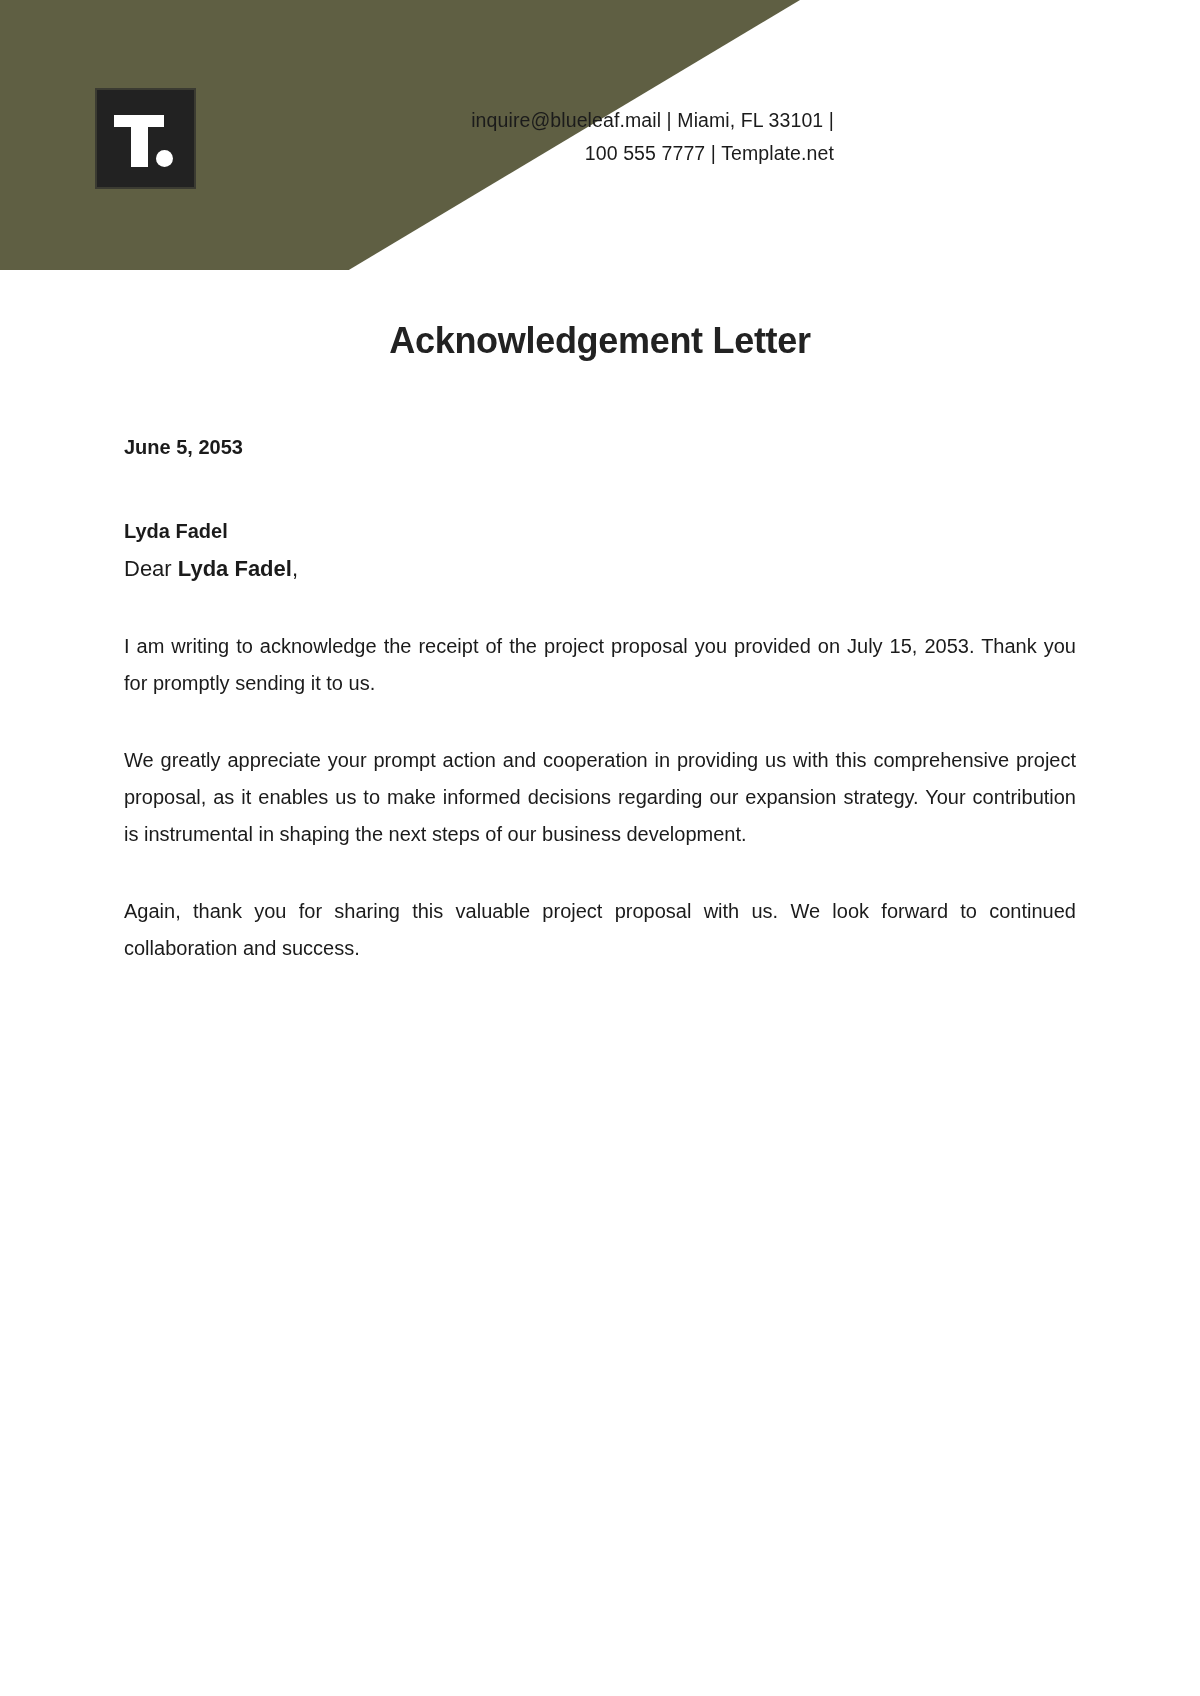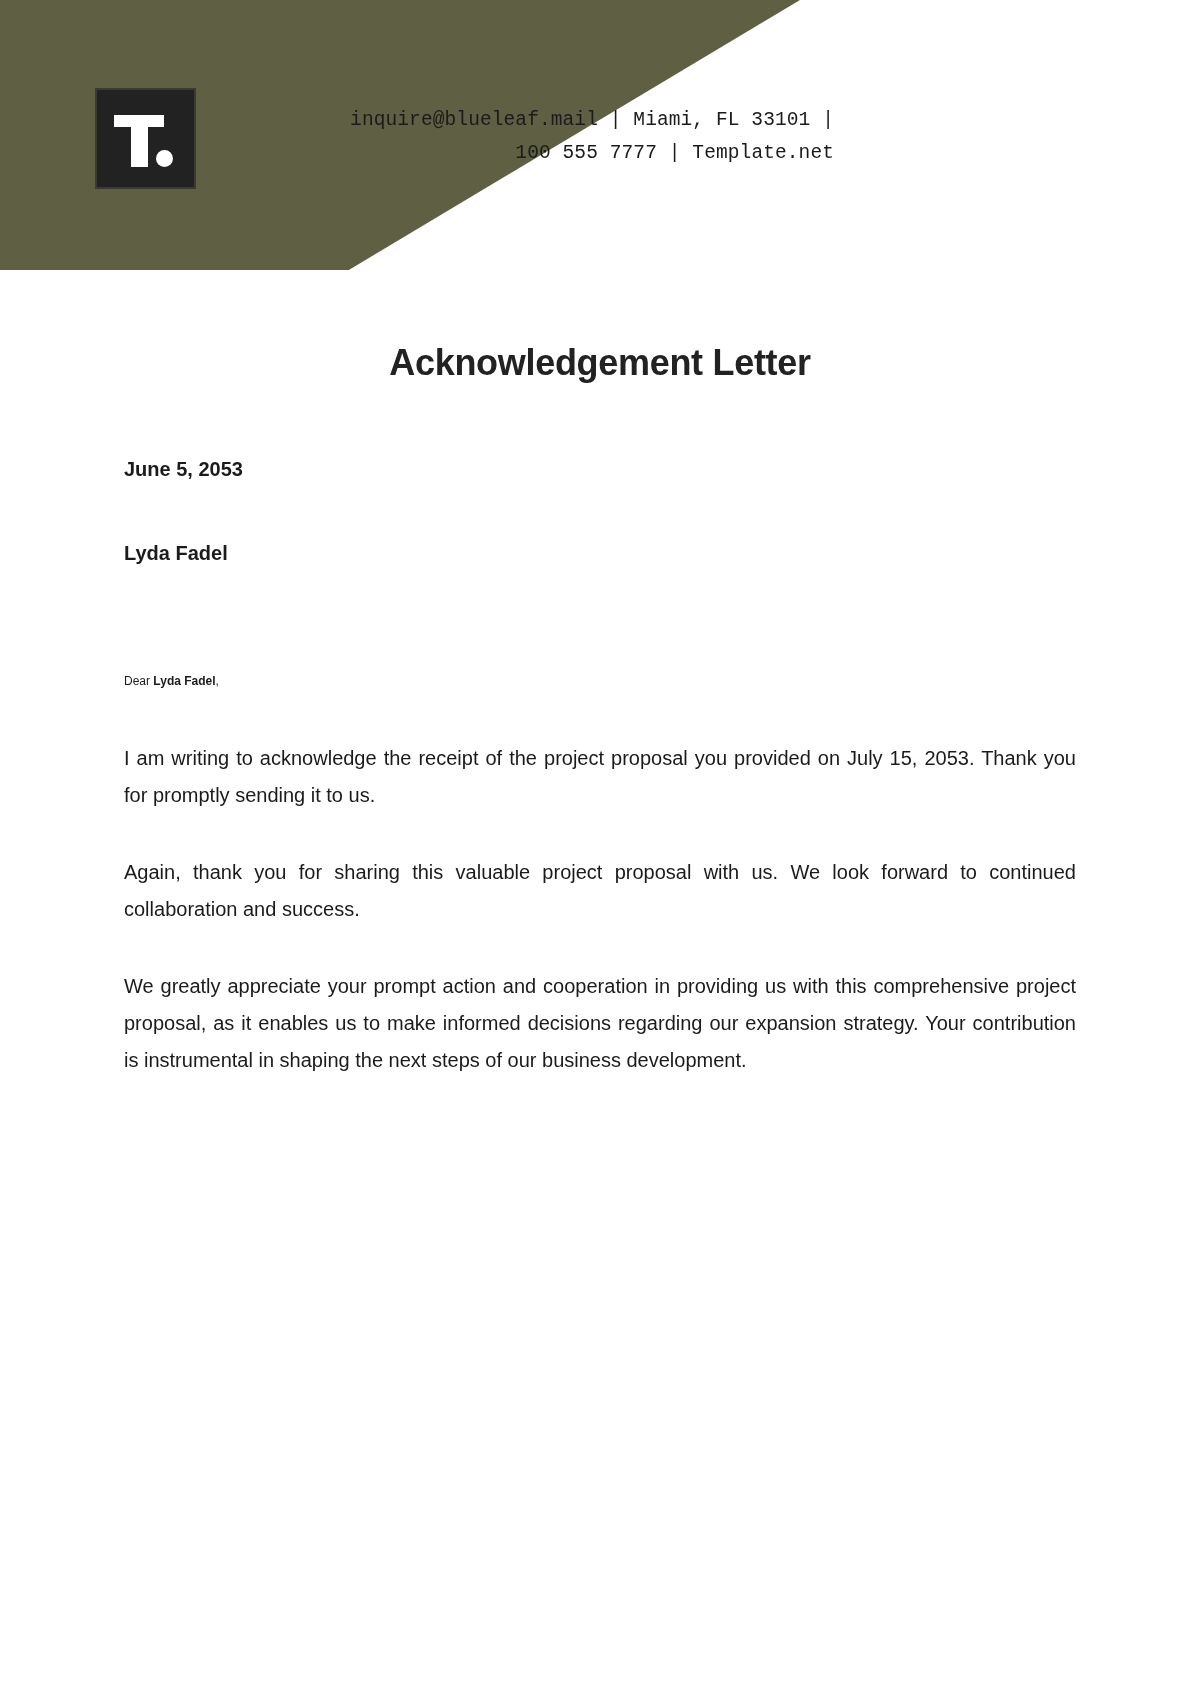--- a/index.html
+++ b/index.html
@@ -15,21 +15,20 @@
     color: #1b1b1b;
     position: relative;
     overflow: hidden;
   }
 
   
   .header {
     position: relative;
     width: 996px;
     height: 272px;
-    font-family: Liberation Mono, monospace;
   }
 
   .header-shape {
     position: absolute;
     left: 0;
     top: 0;
     width: 800px;
     height: 270px;
     background: #5f5f43;
     -webkit-clip-path: polygon(0 0, 100% 0, 43.6% 100%, 0 100%);
@@ -94,21 +93,21 @@
     letter-spacing: 0.1px;
   }
 
   
   .sheet {
     position: relative;
     padding: 0 124px;
   }
 
   .letter-title {
-    margin-top: 70px;
+    margin-top: 48px;
     text-align: center;
     font-size: 36px;
     font-weight: bold;
     letter-spacing: -0.3px;
     color: #222222;
   }
 
   .meta {
     margin-top: 62px;
   }
@@ -116,22 +115,21 @@
   .meta-line {
     font-size: 20px;
     font-weight: bold;
     line-height: 46px;
     color: #1b1b1b;
   }
 
   .meta-line.date { margin-bottom: 38px; }
 
   .salutation {
-    margin-top: 90px;
-    font-size: 12px;
+    font-size: 22px;
     line-height: 30px;
     color: #1b1b1b;
   }
 
   .salutation b { font-weight: bold; }
 
   .body-copy { margin-top: 44px; }
 
   .body-copy p {
     font-size: 20px;
@@ -171,17 +169,17 @@
     <div class="meta-line date">June 5, 2053</div>
     <div class="meta-line">Lyda Fadel</div>
   </div>
 
   <div class="salutation">
     <span>Dear </span><b>Lyda Fadel</b><span>,</span>
   </div>
 
   <div class="body-copy">
     <p>I am writing to acknowledge the receipt of the project proposal you provided on July 15, 2053. Thank you for promptly sending it to us.</p>
+    <p>We greatly appreciate your prompt action and cooperation in providing us with this comprehensive project proposal, as it enables us to make informed decisions regarding our expansion strategy. Your contribution is instrumental in shaping the next steps of our business development.</p>
     <p>Again, thank you for sharing this valuable project proposal with us. We look forward to continued collaboration and success.</p>
-    <p>We greatly appreciate your prompt action and cooperation in providing us with this comprehensive project proposal, as it enables us to make informed decisions regarding our expansion strategy. Your contribution is instrumental in shaping the next steps of our business development.</p>
   </div>
 
 </div>
 
 </body></html>

